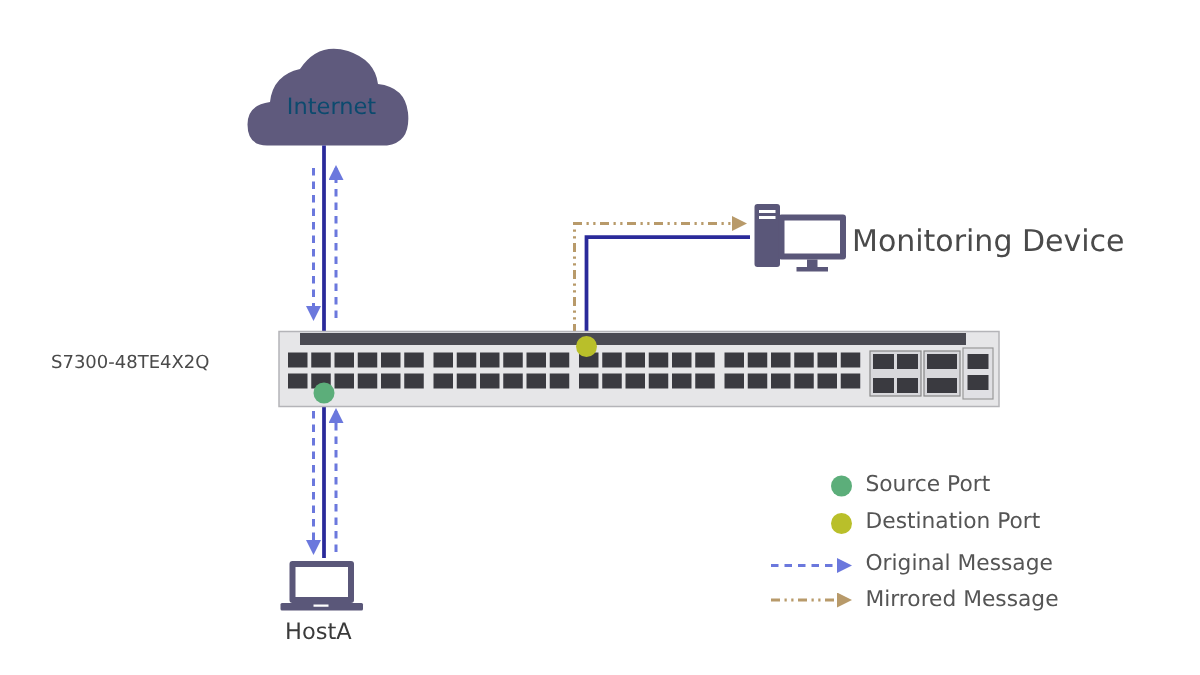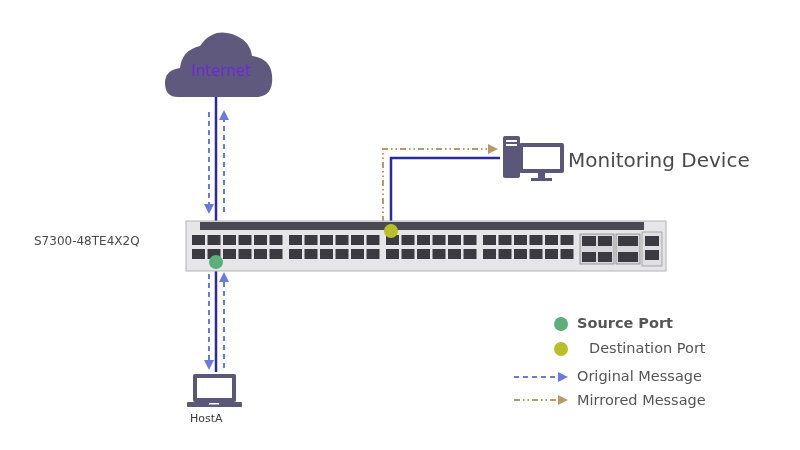--- a/index.html
+++ b/index.html
@@ -1,24 +1,24 @@
 <!DOCTYPE html>
 <html><head>
 <meta charset="utf-8">
 <style>
   html, body { margin:0; padding:0; background:#ffffff; }
   body { width:800px; height:450px; position:relative; overflow:hidden;
          font-family:"DejaVu Sans", "Liberation Sans", sans-serif; }
   #diagram { position:absolute; left:0; top:0; }
   .lbl { position:absolute; color:#4a4a4a; white-space:nowrap; }
   #cloud-label { position:absolute; left:175px; top:62px; width:92px; text-align:center;
-                 color:#6d28d9; font-size:15px; }
+                 color:#0c4a6e; font-size:15px; }
   #switch-label { left:34px; top:234px; font-size:12px; }
   #monitor-label { left:568px; top:148px; font-size:20px; }
-  #host-label { left:190px; top:412px; font-size:11px; color:#3a3a3a; }
+  #host-label { left:190px; top:412px; font-size:15px; color:#3a3a3a; }
   .legend-text { position:absolute; font-size:14.5px; color:#555555; white-space:nowrap; }
 </style>
 </head>
 <body>
 
 <svg id="diagram" width="800" height="450" viewBox="0 0 800 450">
   <defs>
     <marker id="arrow-blue" viewBox="0 0 10 10" refX="8" refY="5" markerWidth="5" markerHeight="5" orient="auto">
       <path d="M0,0 L10,5 L0,10 z" fill="#6b78dd"></path>
     </marker>
@@ -136,17 +136,17 @@
   <line x1="514" y1="377" x2="566" y2="377" stroke="#6b78dd" stroke-width="2" stroke-dasharray="5,4" marker-end="url(#arrow-blue)"></line>
   <line x1="514" y1="400" x2="566" y2="400" stroke="#b89a6a" stroke-width="2" stroke-dasharray="6,3,1.5,3,1.5,3" marker-end="url(#arrow-tan)"></line>
 </svg>
 
 <div id="cloud-label">Internet</div>
 <div id="switch-label" class="lbl">S7300-48TE4X2Q</div>
 <div id="monitor-label" class="lbl">Monitoring Device</div>
 <div id="host-label" class="lbl">HostA</div>
 
 <div>
-  <div class="legend-text" style="left:577px;top:315px;font-weight:bold;">Source Port</div>
-  <div class="legend-text" style="left:577px;top:340px;margin-left:12px;">Destination Port</div>
+  <div class="legend-text" style="left:577px;top:315px;">Source Port</div>
+  <div class="legend-text" style="left:577px;top:340px;">Destination Port</div>
   <div class="legend-text" style="left:577px;top:368px;">Original Message</div>
   <div class="legend-text" style="left:577px;top:392px;">Mirrored Message</div>
 </div>
 
 </body></html>

